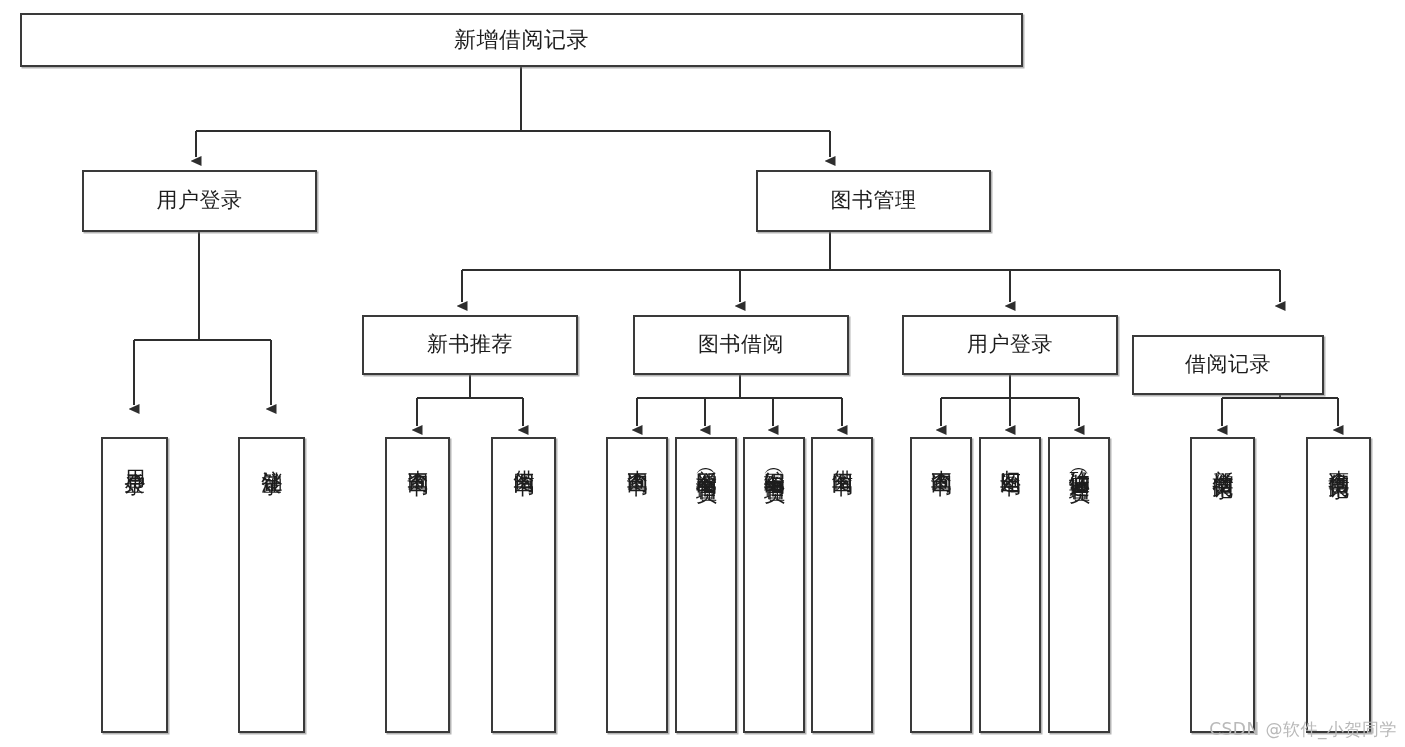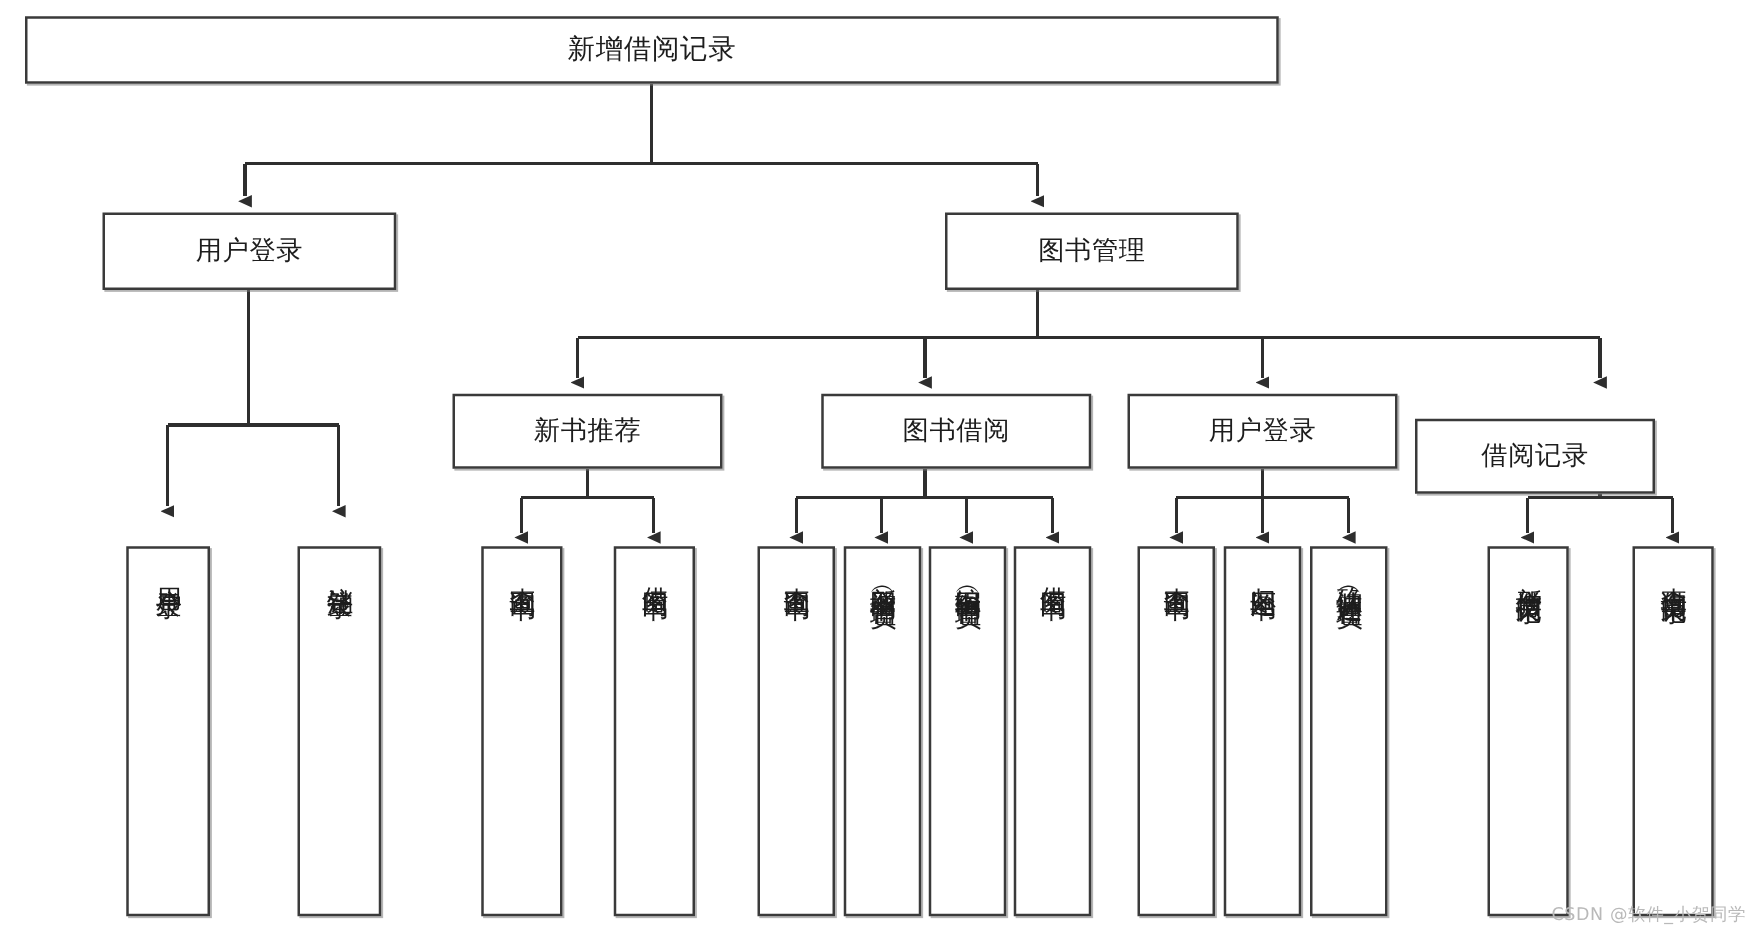--- a/index.html
+++ b/index.html
@@ -66,21 +66,21 @@
     font-size: 21px;
     line-height: 1.0;
     letter-spacing: 2px;
     white-space: nowrap;
   }
   
   #watermark {
     position: absolute;
     right: 8px;
     bottom: 6px;
-    font-size: 14px;
+    font-size: 17px;
     color: #b9b9b9;
     letter-spacing: 0.5px;
     white-space: nowrap;
     user-select: none;
   }
 </style>
 </head>
 <body>
 
 <div id="canvas">
@@ -146,21 +146,21 @@
   </div>
 
   <div class="node horiz" style="left:712px; top:170px; width:235px; height:62px;margin-left:44px;">
     <span class="node-label">图书管理</span>
   </div>
 
   <div class="node horiz" style="left:362px; top:315px; width:216px; height:60px;">
     <span class="node-label">新书推荐</span>
   </div>
 
-  <div class="node horiz" style="left:633px; top:315px; width:216px; height:60px;margin-left:24px;">
+  <div class="node horiz" style="left:633px; top:315px; width:216px; height:60px;">
     <span class="node-label">图书借阅</span>
   </div>
 
   <div class="node horiz" style="left:902px; top:315px; width:216px; height:60px;">
     <span class="node-label">用户登录</span>
   </div>
 
   <div class="node horiz" style="left:1132px; top:315px; width:192px; height:60px;margin-top:20px;">
     <span class="node-label">借阅记录</span>
   </div>

